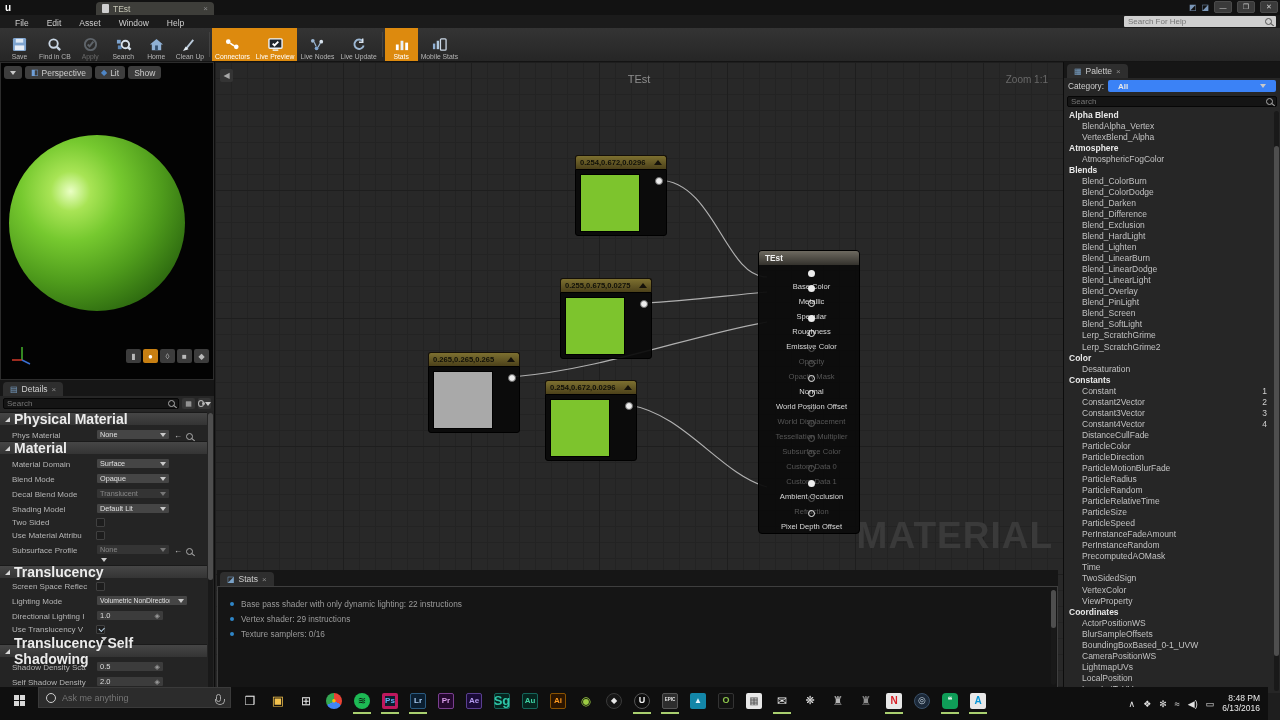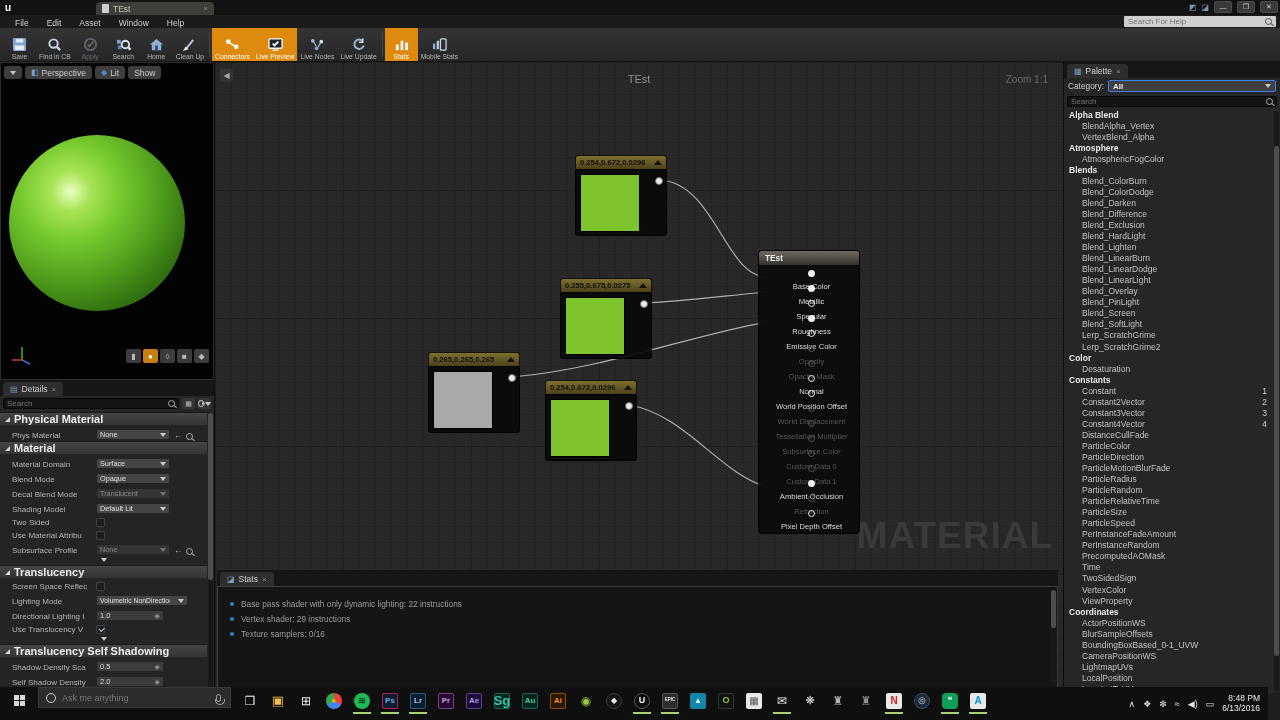--- a/index.html
+++ b/index.html
@@ -55,21 +55,21 @@
 
   
   .details{flex:1;background:#242424;display:flex;flex-direction:column;position:relative;overflow:hidden;}
   .search-row{display:flex;align-items:center;gap:3px;padding:2px 3px;background:#262626;flex:none;}
   .search-box{flex:1;height:11px;background:#141414;border:1px solid #060606;border-radius:2px;display:flex;align-items:center;padding:0 3px;gap:2px;}
   .search-box input{flex:1;background:none;border:none;outline:none;font-size:8px;color:#8a8a8a;font-family:"Liberation Sans",sans-serif;min-width:0;}
   .mini-btn{width:13px;height:11px;background:#353535;border-radius:2px;display:flex;align-items:center;justify-content:center;color:#b5b5b5;font-size:7px;gap:1px;}
   .eye{width:11px;height:7px;border:1px solid #b5b5b5;border-radius:50%;position:relative;}
   .eye::after{content:"";position:absolute;width:3px;height:3px;border-radius:50%;background:#b5b5b5;left:3px;top:1px;}
   .d-scroll{flex:1;position:relative;padding-right:7px;overflow:hidden;}
-  .sec-hdr{height:13px;background:linear-gradient(#464646,#343434);display:flex;align-items:center;gap:4px;padding:0 5px;font-size:11px;font-weight:bold;color:#ececec;border-top:1px solid #1a1a1a;margin-top:1px;}
+  .sec-hdr{height:13px;background:linear-gradient(#464646,#343434);display:flex;align-items:center;gap:4px;padding:0 5px;font-size:14px;font-weight:bold;color:#ececec;border-top:1px solid #1a1a1a;margin-top:1px;}
   .tri-dr{width:0;height:0;border-bottom:5px solid #d8d8d8;border-left:5px solid transparent;}
   .d-row{height:15px;display:flex;align-items:flex-end;padding-left:12px;font-size:8px;color:#b5b5b5;gap:4px;}
   .d-row.short{height:13px;}
   .d-label{width:80px;white-space:nowrap;overflow:hidden;flex:none;}
   .dd{width:74px;height:11px;background:#454545;border:1px solid #242424;border-radius:2px;display:flex;align-items:center;font-size:7.3px;color:#e0e0e0;padding:0 3px;gap:8px;}
   .dd.wide{width:92px;font-size:6.8px;}
   .dd.dim{opacity:.5;}
   .dd-text{flex:1;white-space:nowrap;overflow:hidden;}
   .caret{width:0;height:0;border-left:3px solid transparent;border-right:3px solid transparent;border-top:4px solid #c9c9c9;flex:none;}
   .spin{width:68px;height:11px;background:#3c3c3c;border:1px solid #242424;border-radius:2px;display:flex;align-items:center;font-size:7.5px;color:#ddd;padding:0 3px;}
@@ -116,21 +116,21 @@
 
   
   .stats{position:absolute;left:2px;right:5px;bottom:4px;}
   .stats-body{height:103px;background:#151515;border:1px solid #3e3e3e;padding:9px 0 0 12px;position:relative;}
   .stat-li{display:flex;align-items:center;gap:7px;font-size:8.3px;color:#9b9b9b;height:15px;}
   .bullet{width:4px;height:4px;border-radius:50%;background:#2f86c8;flex:none;}
 
   
   .palette{width:217px;flex:none;background:#262626;border-left:1px solid #0c0c0c;display:flex;flex-direction:column;overflow:hidden;}
   .cat-row{display:flex;align-items:center;gap:4px;padding:2px 4px;font-size:8.3px;color:#cfcfcf;flex:none;}
-  .cat-dd{flex:1;height:12px;background:#3f3f3f;border:1px solid #3b82f6;border-radius:2px;display:flex;align-items:center;padding:0 4px;font-size:8px;color:#e8e8e8;font-weight:bold;}
+  .cat-dd{flex:1;height:12px;background:#3f3f3f;border:6px solid #3b82f6;border-radius:2px;display:flex;align-items:center;padding:0 4px;font-size:8px;color:#e8e8e8;font-weight:bold;}
   .p-list{flex:1;position:relative;padding-right:8px;overflow:hidden;}
   .p-row{height:11.05px;display:flex;align-items:center;padding-left:18px;font-size:8.5px;color:#c2c2c2;}
   .p-row.hdr{padding-left:5px;gap:3px;font-weight:bold;color:#e8e8e8;}
   .p-num{margin-left:auto;padding-right:5px;color:#d0d0d0;}
 
   
   .taskbar{position:absolute;left:0;right:12px;bottom:0;height:33px;background:#0f0f0f;display:flex;z-index:5;}
   .start{width:38px;height:27px;display:flex;align-items:center;justify-content:center;}
   .win-logo{width:11px;height:11px;background:
     linear-gradient(to right,transparent 5px,#0f0f0f 5px,#0f0f0f 6px,transparent 6px),
@@ -984,21 +984,21 @@
           </div>
         </div>
 
         <div class="tb-item run">
           <div class="ic" style="background:#1db954;border-radius:50%;color:#0b0b0b;font-size:10px">
             <span>≋</span>
           </div>
         </div>
 
         <div class="tb-item run">
-          <div class="ic" style="background:#0a1e30;color:#63b1f2;font-size:8px;font-weight:bold;border:1px solid #be185d">
+          <div class="ic" style="background:#0a1e30;color:#63b1f2;font-size:8px;font-weight:bold;border:3px solid #be185d">
             <span>Ps</span>
           </div>
         </div>
 
         <div class="tb-item run">
           <div class="ic" style="background:#0a1e30;color:#a7c8ef;font-size:8px;font-weight:bold;border:1px solid #2a5a80">
             <span>Lr</span>
           </div>
         </div>
 

